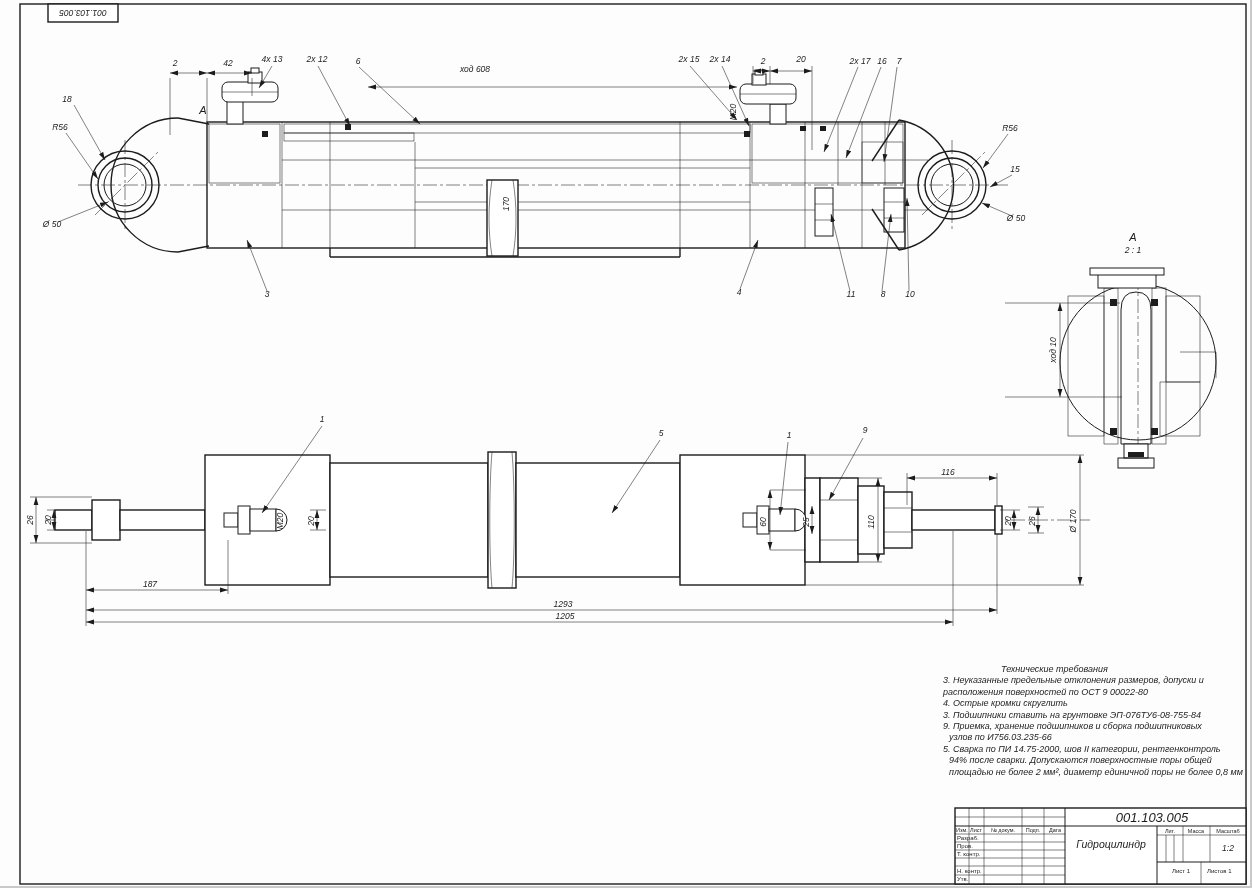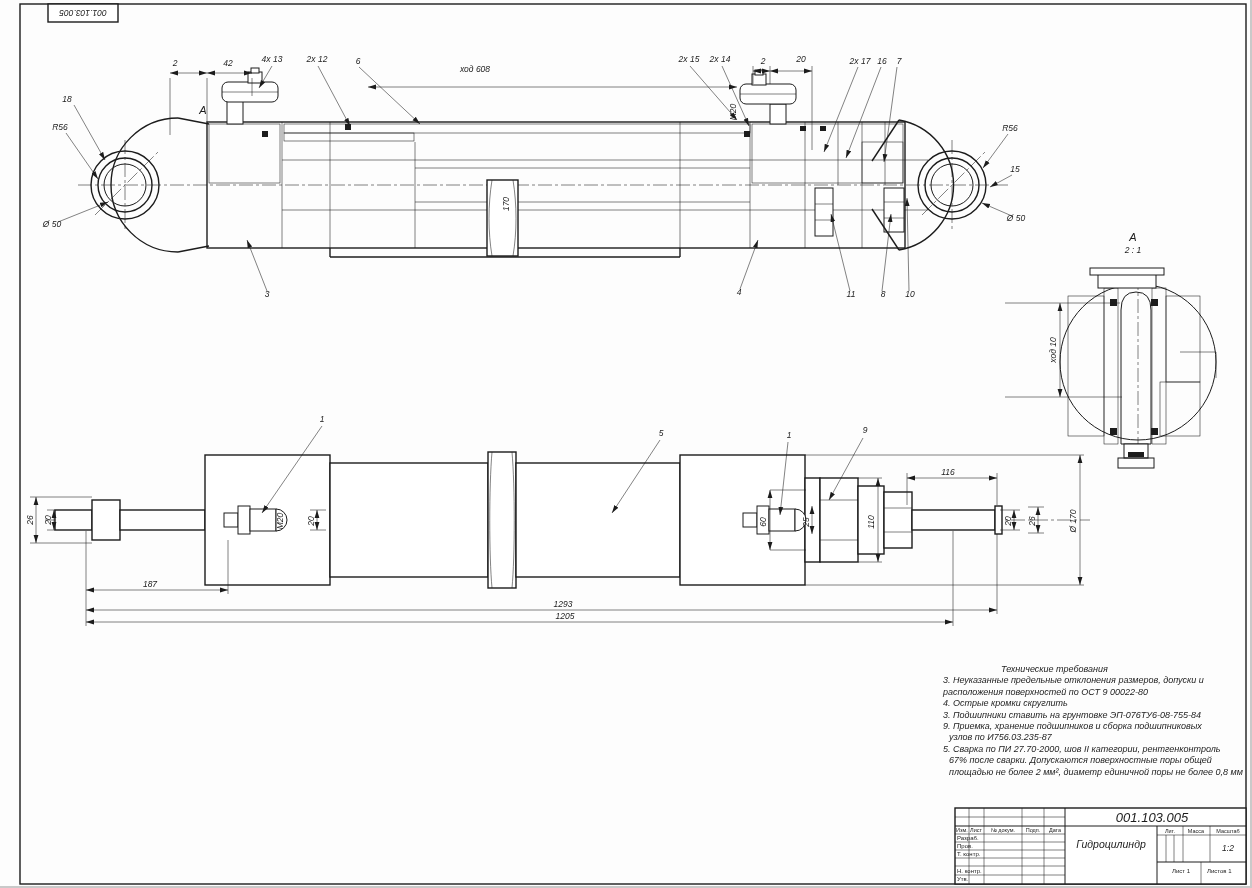--- a/index.html
+++ b/index.html
@@ -361,19 +361,19 @@
   </g>
 </svg>
 
   <div class="techreq">
     <div class="tr-title">Технические требования</div>
     <div class="tr-line">3. Неуказанные предельные отклонения размеров, допуски и</div>
     <div class="tr-line">расположения поверхностей по ОСТ 9 00022-80</div>
     <div class="tr-line">4. Острые кромки скруглить</div>
     <div class="tr-line">3. Подшипники ставить на грунтовке ЭП-076ТУ6-08-755-84</div>
     <div class="tr-line">9. Приемка, хранение подшипников и сборка подшипниковых</div>
-    <div class="tr-line ind">узлов по И756.03.235-87</div>
-    <div class="tr-line">5. Сварка по ПИ 27.70-2000, шов II категории, рентгенконтроль</div>
-    <div class="tr-line ind">67% после сварки. Допускаются поверхностные поры общей</div>
+    <div class="tr-line ind">узлов по И756.03.235-66</div>
+    <div class="tr-line">5. Сварка по ПИ 14.75-2000, шов II категории, рентгенконтроль</div>
+    <div class="tr-line ind">94% после сварки. Допускаются поверхностные поры общей</div>
     <div class="tr-line ind">площадью не более 2 мм², диаметр единичной поры не более 0,8 мм</div>
   </div>
 
 </div>
 
 </body></html>

